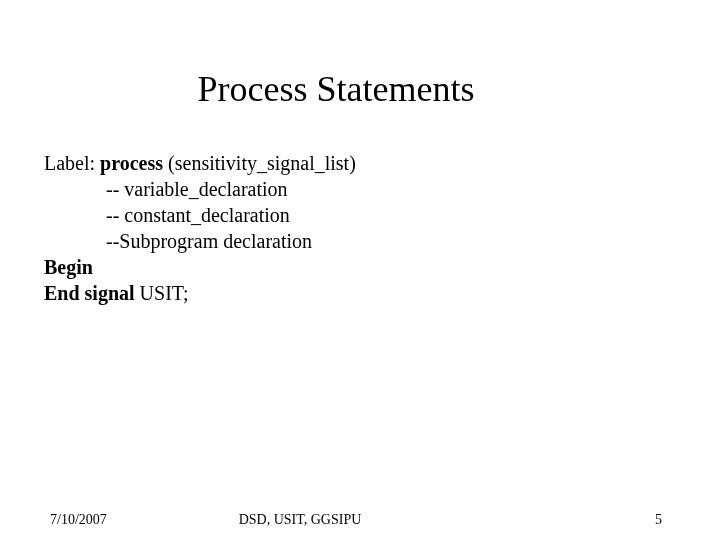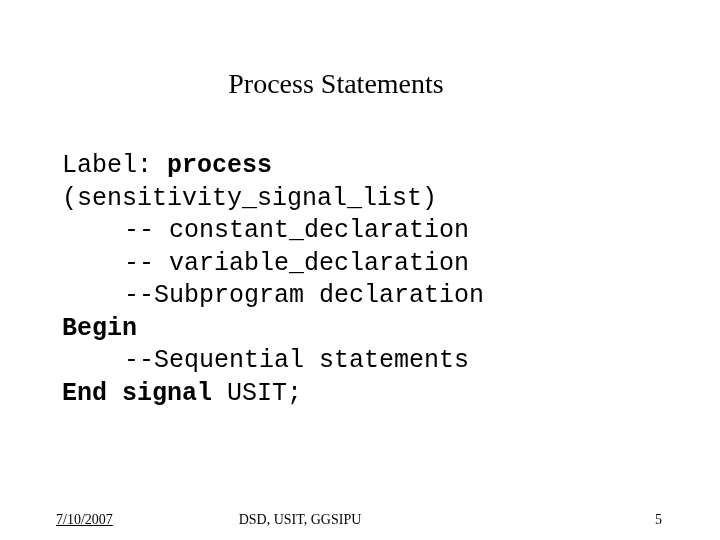--- a/index.html
+++ b/index.html
@@ -16,46 +16,44 @@
     width: 720px;
     height: 540px;
     box-sizing: border-box;
   }
   .title {
     position: absolute;
     top: 68px;
     left: 0;
     width: 672px;
     text-align: center;
-    font-size: 28px;
+    font-size: 36px;
     font-weight: normal;
   }
   .body {
     position: absolute;
     top: 150px;
-    left: 62px;
+    left: 44px;
     width: 600px;
-    font-size: 25px;
+    font-size: 20px;
     line-height: 1.3;
-    font-family: Liberation Mono, monospace;
   }
   .body .indent {
     padding-left: 62px;
   }
   .footer {
     position: absolute;
     bottom: 28px;
     left: 0;
     width: 720px;
     font-size: 14px;
   }
   .footer .date {
     position: absolute;
-    left: 56px;
-    text-decoration: underline;
+    left: 50px;
   }
   .footer .center {
     position: absolute;
     left: 0;
     width: 600px;
     text-align: center;
   }
   .footer .page {
     position: absolute;
     right: 58px;
@@ -64,25 +62,24 @@
 </style>
 </head>
 <body>
 
 <div class="slide">
 
   <div class="title">Process Statements</div>
 
   <div class="body">
     <div><span> Label: </span><b>process</b><span> (sensitivity_signal_list)</span></div>
+    <div class="indent">-- variable_declaration</div>
     <div class="indent">-- constant_declaration</div>
-    <div class="indent">-- variable_declaration</div>
     <div class="indent">--Subprogram declaration</div>
     <div><b>Begin</b></div>
-    <div class="indent">--Sequential statements</div>
     <div><b>End signal</b><span> USIT;</span></div>
   </div>
 
   <div class="footer">
     <span class="date">7/10/2007</span>
     <span class="center">DSD, USIT, GGSIPU</span>
     <span class="page">5</span>
   </div>
 
 </div>

